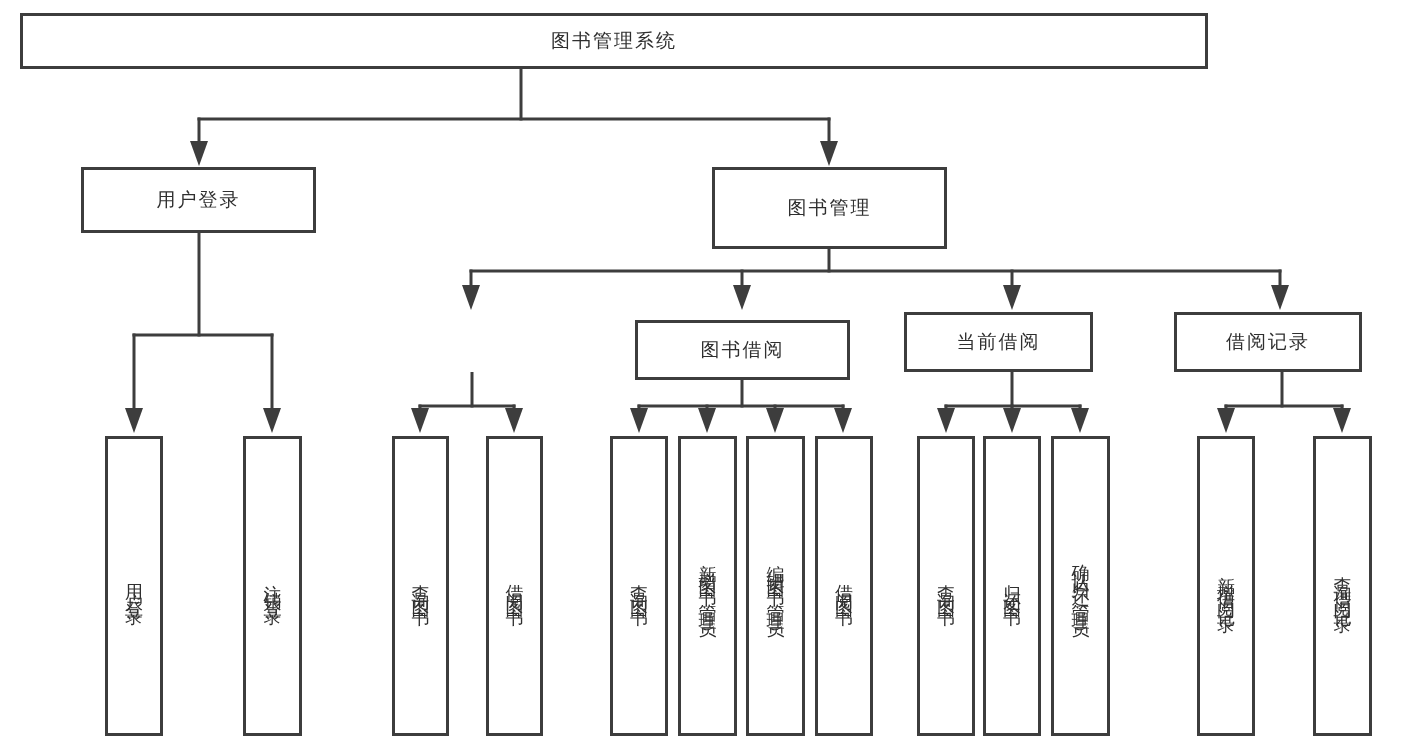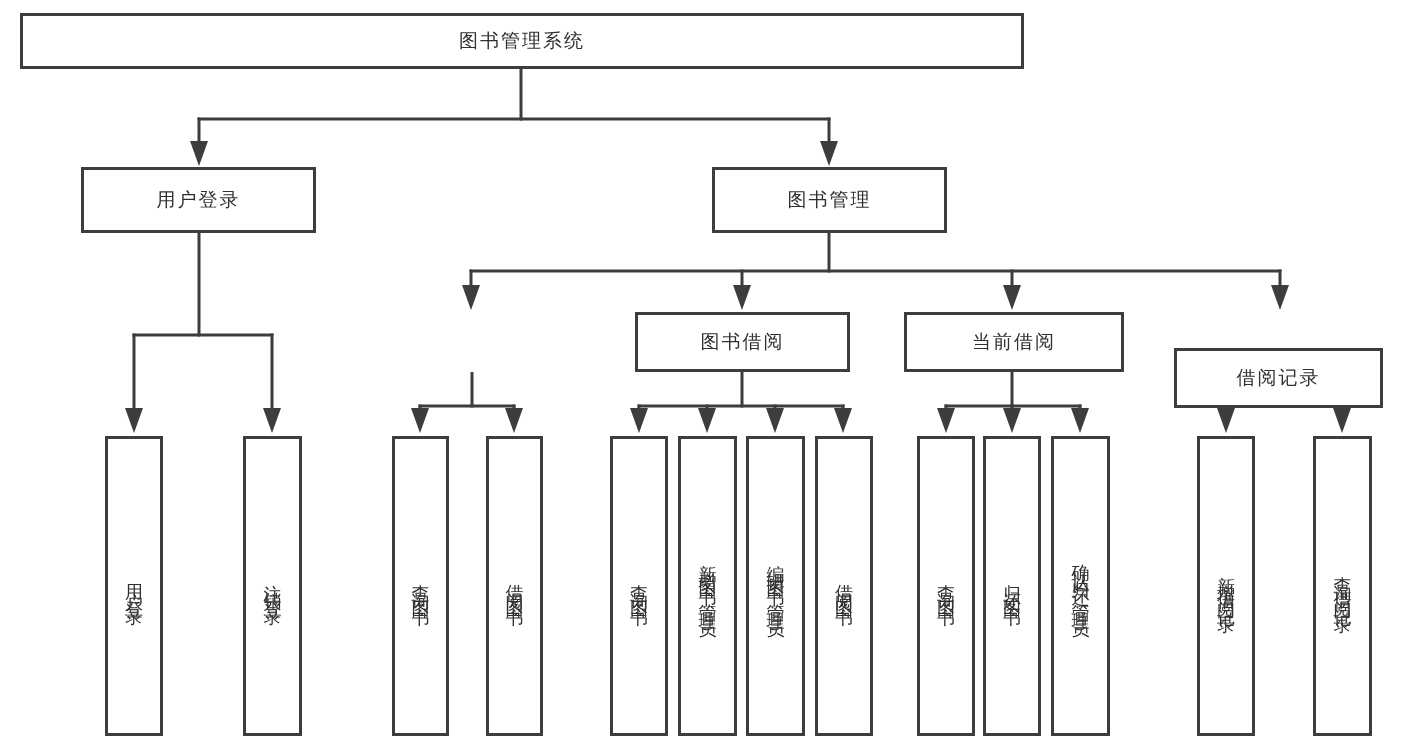--- a/index.html
+++ b/index.html
@@ -111,28 +111,28 @@
     <polygon points="1071,408 1089,408 1080,433"></polygon>
 
     <line x1="1282" y1="372" x2="1282" y2="407.5"></line>
     <line x1="1224.5" y1="406" x2="1343.5" y2="406"></line>
     <line x1="1226" y1="404.5" x2="1226" y2="412"></line>
     <line x1="1342" y1="404.5" x2="1342" y2="412"></line>
     <polygon points="1217,408 1235,408 1226,433"></polygon>
     <polygon points="1333,408 1351,408 1342,433"></polygon>
   </svg>
 
-  <div class="node h-node" style="left:20px;top:13px;width:1004px;height:56px;">图书管理系统</div>
+  <div class="node h-node" style="left:20px;top:13px;width:1188px;height:56px;">图书管理系统</div>
 
   <div class="node h-node" style="left:81px;top:167px;width:235px;height:66px;">用户登录</div>
-  <div class="node h-node" style="left:712px;top:167px;width:235px;height:66px;">图书管理</div>
+  <div class="node h-node" style="left:712px;top:167px;width:235px;height:82px;">图书管理</div>
 
-  <div class="node h-node" style="left:635px;top:312px;width:215px;height:60px;">图书借阅</div>
-  <div class="node h-node" style="left:904px;top:312px;width:220px;height:60px;">当前借阅</div>
-  <div class="node h-node" style="left:1174px;top:312px;width:209px;height:60px;margin-top:36px;">借阅记录</div>
+  <div class="node h-node" style="left:635px;top:320px;width:215px;height:60px;">图书借阅</div>
+  <div class="node h-node" style="left:904px;top:312px;width:189px;height:60px;">当前借阅</div>
+  <div class="node h-node" style="left:1174px;top:312px;width:188px;height:60px;">借阅记录</div>
 
   <div class="node v-node" style="left:105px;top:436px;width:58px;height:300px;">用户登录</div>
   <div class="node v-node" style="left:243px;top:436px;width:59px;height:300px;">注销登录</div>
 
   <div class="node v-node" style="left:392px;top:436px;width:57px;height:300px;">查询图书</div>
   <div class="node v-node" style="left:486px;top:436px;width:57px;height:300px;">借阅图书</div>
 
   <div class="node v-node" style="left:610px;top:436px;width:58px;height:300px;">查询图书</div>
   <div class="node v-node" style="left:678px;top:436px;width:59px;height:300px;">新增图书（管理员）</div>
   <div class="node v-node" style="left:746px;top:436px;width:59px;height:300px;">编辑图书（管理员）</div>

